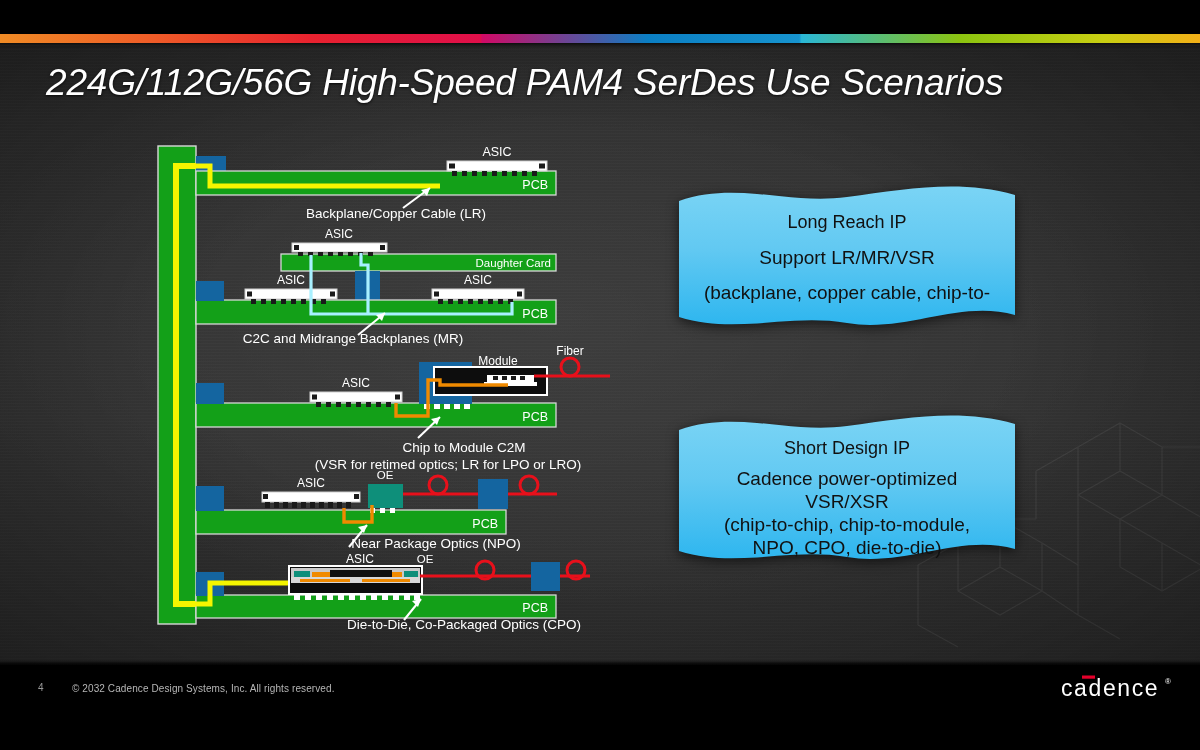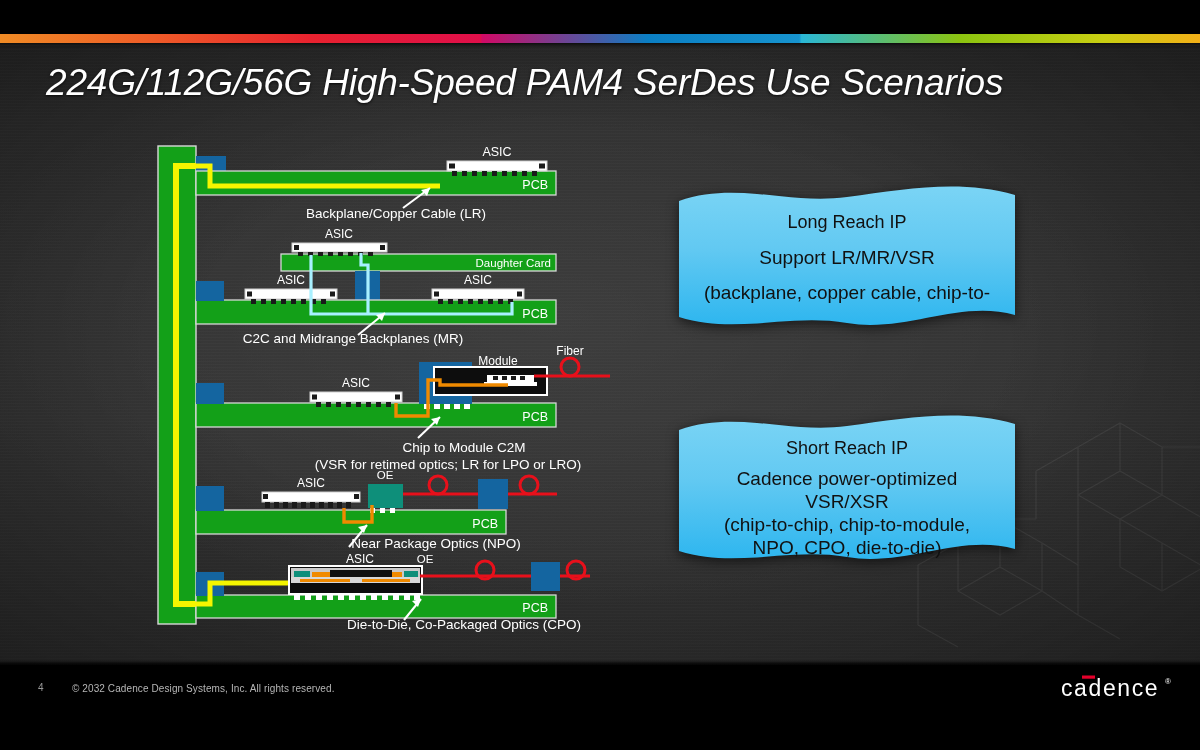--- a/index.html
+++ b/index.html
@@ -414,21 +414,21 @@
         </linearGradient>
       </defs>
       <path d="M3 18
                C 60 -2, 112 22, 171 14
                C 230 6, 284 -4, 339 12
                L 339 137
                C 284 121, 230 155, 171 145
                C 112 135, 60 157, 3 139
                Z" fill="url(#bgrad2)"></path>
     </svg>
-    <div class="btext bhead" style="top:26px;">Short Reach IP</div>
+    <div class="btext bhead" style="top:26px;">Short Design IP</div>
     <div class="btext bbody" style="top:55px;">Cadence power-optimized</div>
     <div class="btext bbody" style="top:78px;">VSR/XSR</div>
     <div class="btext bbody" style="top:124px;">NPO, CPO, die-to-die)</div>
     <div class="btext bbody" style="top:101px;">(chip-to-chip, chip-to-module,</div>
   </div>
 
   <div class="pagenum">4</div>
   <div class="copyright">© 2032 Cadence Design Systems, Inc. All rights reserved.</div>
 
   <svg class="logo" width="115" height="28" viewBox="0 0 115 28">

